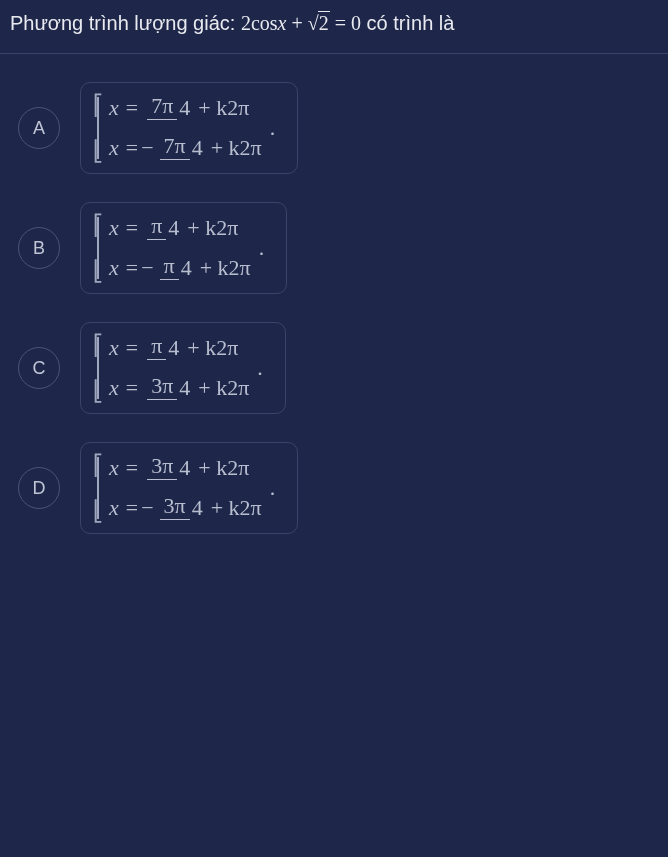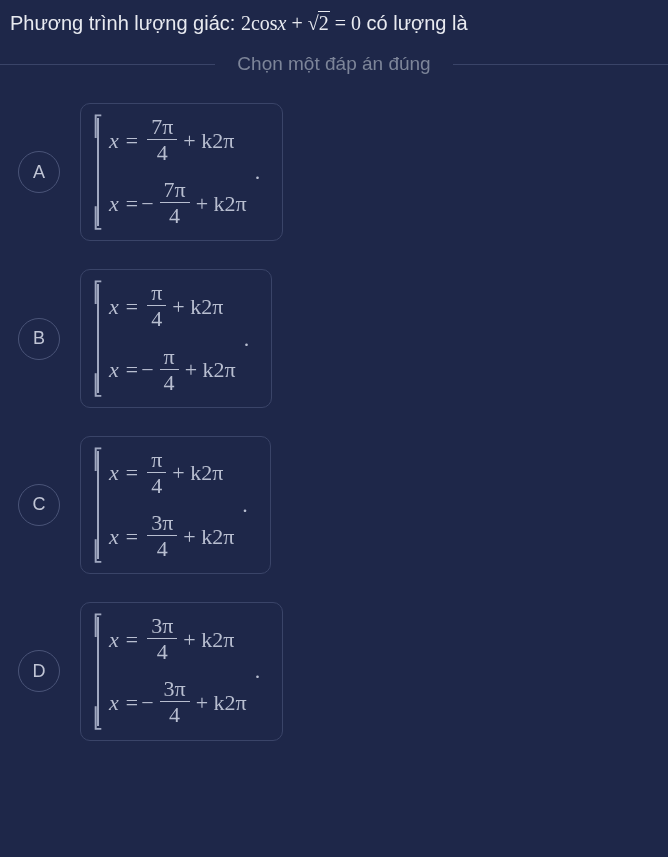--- a/index.html
+++ b/index.html
@@ -112,21 +112,20 @@
       color: #b8bed0;
     }
     .eq {
       display: flex;
       align-items: center;
       gap: 2px;
       white-space: nowrap;
     }
     .frac {
       display: inline-flex;
-      flex-direction: column;
       align-items: center;
       font-style: normal;
       line-height: 1.05;
       margin: 0 4px;
       position: relative;
       top: -1px;
     }
     .frac .num {
       border-bottom: 1.5px solid #b8bed0;
       padding: 0 4px 1px 4px;
@@ -156,26 +155,25 @@
       padding: 0 1px;
       margin-left: -1px;
     }
   </style>
 </head>
 <body>
 
 <div class="question">
   <span>Phương trình lượng giác: </span>
   <span class="math">2cos<span style="font-style:italic">x</span> + <span class="sqrt"><span class="radicand">2</span></span> = 0</span>
-  <span> có lượng là</span>
+  <span> có trình là</span>
 </div>
 
 <div class="instruction-row">
   <div class="instruction-line"></div>
-  <div class="instruction-text">Chọn một đáp án đúng</div>
   <div class="instruction-line"></div>
 </div>
 
 <div class="options">
 
   <div class="option">
     <div class="option-letter">A</div>
     <div class="option-box">
       <div class="bracket-wrap">
         <div class="bracket">

